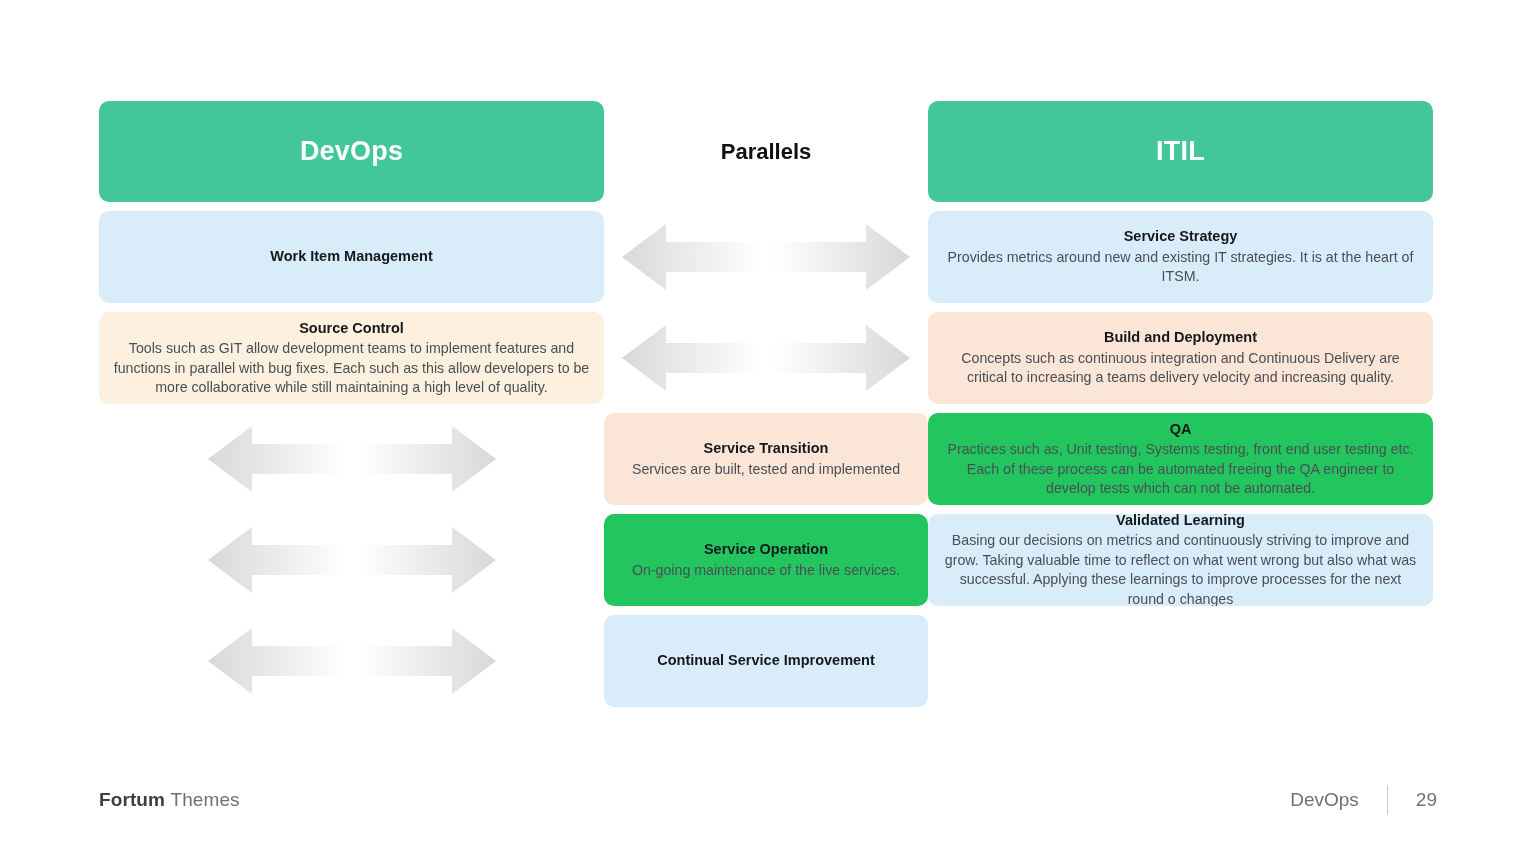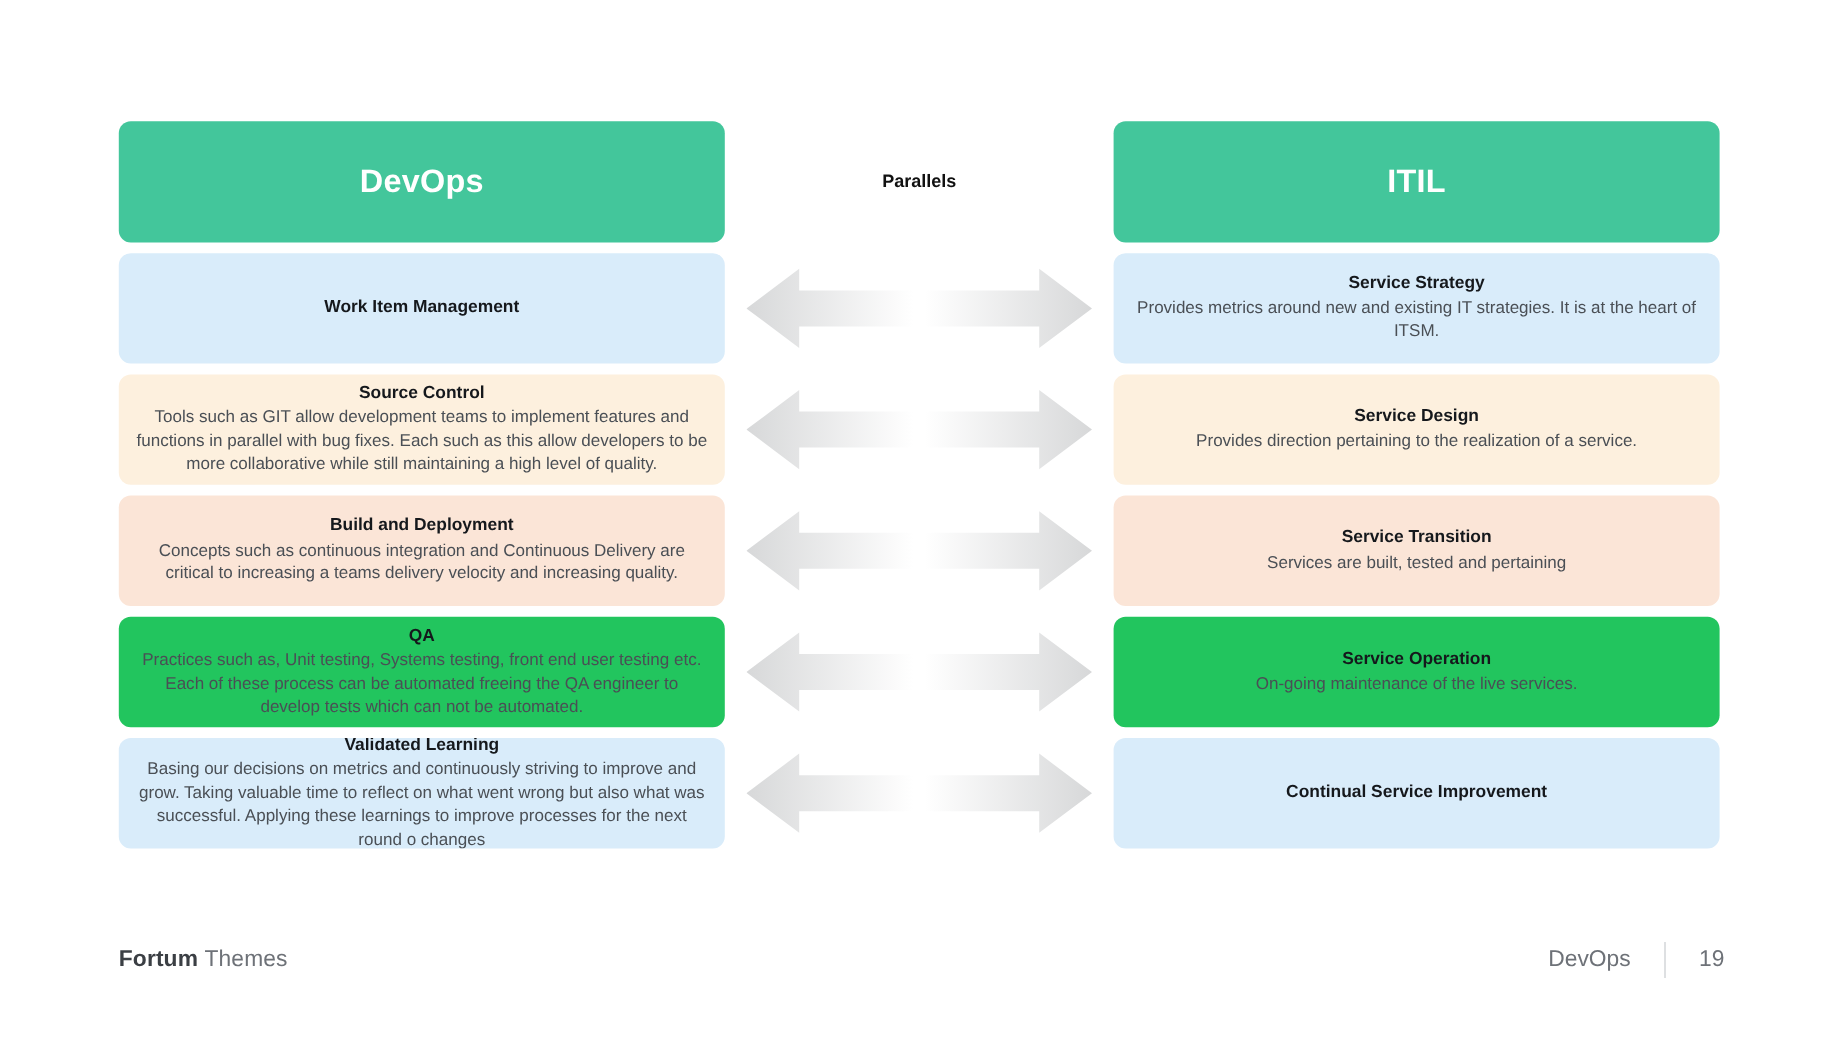--- a/index.html
+++ b/index.html
@@ -47,21 +47,21 @@
     color: #ffffff;
     font-size: 27px;
     font-weight: 700;
     letter-spacing: .2px;
     margin-bottom: 9px;
   }
   .head-center {
     display: flex;
     align-items: center;
     justify-content: center;
-    font-size: 15px;
+    font-size: 22px;
     font-weight: 700;
     color: #111111;
     margin-bottom: 9px;
   }
 
   
   .card {
     border-radius: 10px;
     margin-bottom: 9px;
     padding: 6px 12px;
@@ -190,24 +190,20 @@
           </linearGradient>
           <linearGradient id="gRight2" x1="0" y1="0" x2="1" y2="0">
             <stop offset="0" stop-color="#ffffff"></stop>
               <stop offset="1" stop-color="#d7d8d9"></stop>
           </linearGradient>
         </defs>
         <path d="M0 37 L44 4 L44 22 L139 22 L139 52 L44 52 L44 70 Z" fill="url(#gLeft2)"></path>
         <path d="M288 37 L244 4 L244 22 L149 22 L149 52 L244 52 L244 70 Z" fill="url(#gRight2)"></path>
       </svg>
     </div>
-    <div class="card bg-cream">
-      <p class="c-title">Service Design</p>
-      <p class="c-body">Provides direction pertaining to the realization of a service.</p>
-    </div>
 
     <div class="card bg-peach">
       <p class="c-title">Build and Deployment</p>
       <p class="c-body">Concepts such as continuous integration and Continuous Delivery are critical to increasing a teams delivery velocity and increasing quality.</p>
     </div>
     <div class="arrow-cell">
       <svg width="288" height="74" viewBox="0 0 288 74" aria-hidden="true">
         <defs>
           <linearGradient id="gLeft3" x1="0" y1="0" x2="1" y2="0">
             <stop offset="0" stop-color="#d7d8d9"></stop>
@@ -217,21 +213,21 @@
             <stop offset="0" stop-color="#ffffff"></stop>
               <stop offset="1" stop-color="#d7d8d9"></stop>
           </linearGradient>
         </defs>
         <path d="M0 37 L44 4 L44 22 L139 22 L139 52 L44 52 L44 70 Z" fill="url(#gLeft3)"></path>
         <path d="M288 37 L244 4 L244 22 L149 22 L149 52 L244 52 L244 70 Z" fill="url(#gRight3)"></path>
       </svg>
     </div>
     <div class="card bg-peach">
       <p class="c-title">Service Transition</p>
-      <p class="c-body">Services are built, tested and pertaining</p>
+      <p class="c-body">Services are built, tested and implemented</p>
     </div>
 
     <div class="card bg-mint">
       <p class="c-title">QA</p>
       <p class="c-body">Practices such as, Unit testing, Systems testing, front end user testing etc. Each of these process can be automated freeing the QA engineer to develop tests which can not be automated.</p>
     </div>
     <div class="arrow-cell">
       <svg width="288" height="74" viewBox="0 0 288 74" aria-hidden="true">
         <defs>
           <linearGradient id="gLeft4" x1="0" y1="0" x2="1" y2="0">
@@ -278,17 +274,17 @@
 
   </div>
 
   <div class="footer">
     <div class="brand">
       <span class="b-strong">Fortum</span><span>&nbsp;</span><span class="b-light">Themes</span>
     </div>
     <div class="foot-right">
       <span class="f-label">DevOps</span>
       <span class="f-divider"></span>
-      <span class="f-page">19</span>
+      <span class="f-page">29</span>
     </div>
   </div>
 
 </div>
 
 </body></html>

